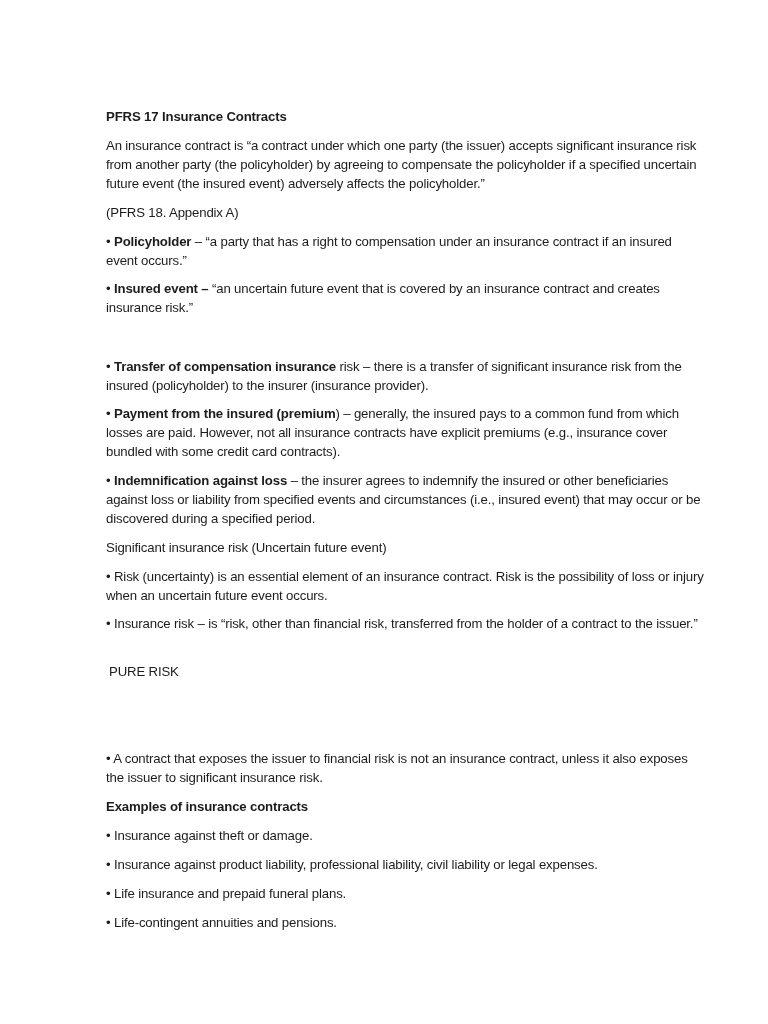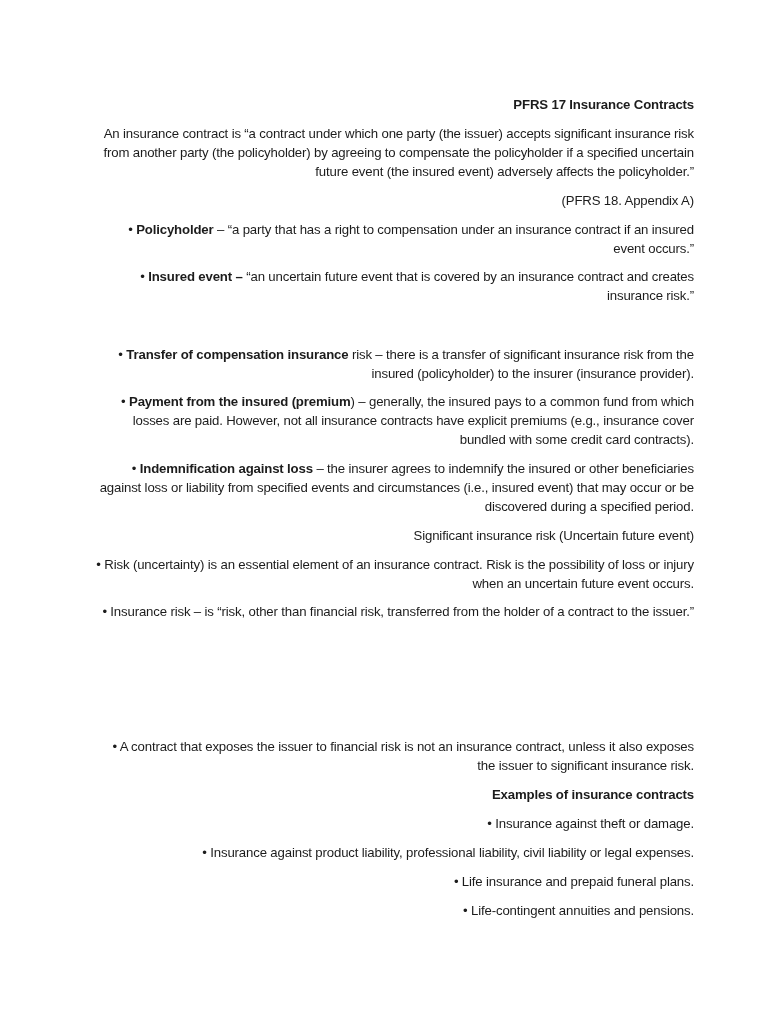--- a/index.html
+++ b/index.html
@@ -4,23 +4,22 @@
 <style>
   html, body { margin: 0; padding: 0; }
   body {
     width: 768px; height: 1024px; background: #ffffff; overflow: hidden;
     font-family: "Liberation Sans", "DejaVu Sans", sans-serif;
     color: #1c1c1c;
   }
   .page { position: relative; width: 768px; height: 1024px; }
   .p {
     position: absolute; left: 90px; width: 600px;
-    font-size: 13.2px; line-height: 18.8px; margin: 4px;
+    font-size: 13.2px; line-height: 18.8px; margin: 16px;
     letter-spacing: -0.15px;
-    text-align: right;
   }
   .b { font-weight: bold; }
   .indent { left: 93px; }
 </style>
 </head>
 <body>
 
 <div class="page">
 
   <p class="p b" style="top:92px">PFRS 17 Insurance Contracts</p>
@@ -39,20 +38,21 @@
   <p class="p" style="top:389px"><span>• </span><span class="b">Payment from the insured (premium</span><span>) – generally, the insured pays to a common fund from which losses are paid. However, not all insurance contracts have explicit premiums (e.g., insurance cover bundled with some credit card contracts).</span></p>
 
   <p class="p" style="top:456px"><span>• </span><span class="b">Indemnification against loss</span><span> – the insurer agrees to indemnify the insured or other beneficiaries against loss or liability from specified events and circumstances (i.e., insured event) that may occur or be discovered during a specified period.</span></p>
 
   <p class="p" style="top:523px">Significant insurance risk (Uncertain future event)</p>
 
   <p class="p" style="top:552px">• Risk (uncertainty) is an essential element of an insurance contract. Risk is the possibility of loss or injury when an uncertain future event occurs.</p>
 
   <p class="p" style="top:599px">• Insurance risk – is “risk, other than financial risk, transferred from the holder of a contract to the issuer.”</p>
 
+  <p class="p indent" style="top:647px">PURE RISK</p>
 
 
   <p class="p" style="top:734px">• A contract that exposes the issuer to financial risk is not an insurance contract, unless it also exposes the issuer to significant insurance risk.</p>
 
   <p class="p b" style="top:782px">Examples of insurance contracts</p>
 
   <p class="p" style="top:811px">• Insurance against theft or damage.</p>
   <p class="p" style="top:869px">• Life insurance and prepaid funeral plans.</p>
   <p class="p" style="top:840px">• Insurance against product liability, professional liability, civil liability or legal expenses.</p>
   <p class="p" style="top:898px">• Life-contingent annuities and pensions.</p>

